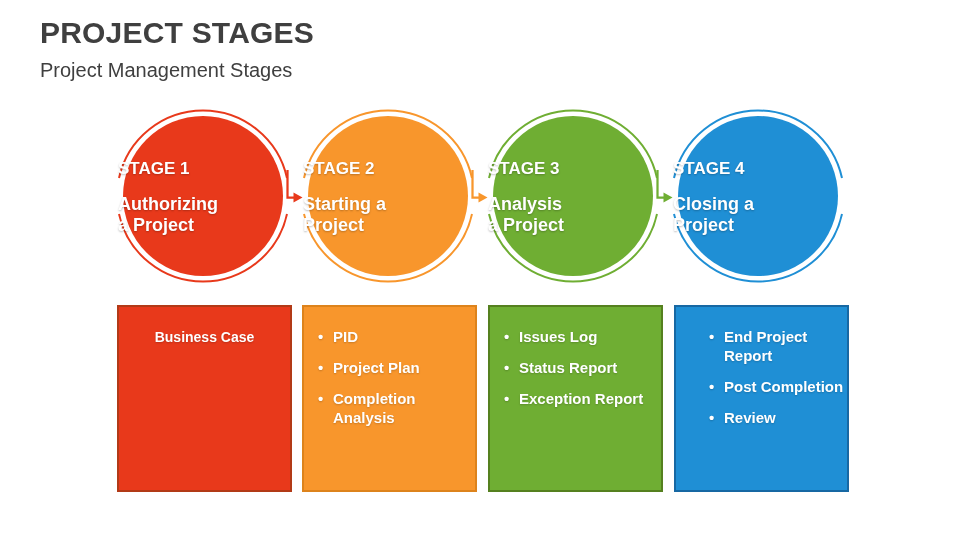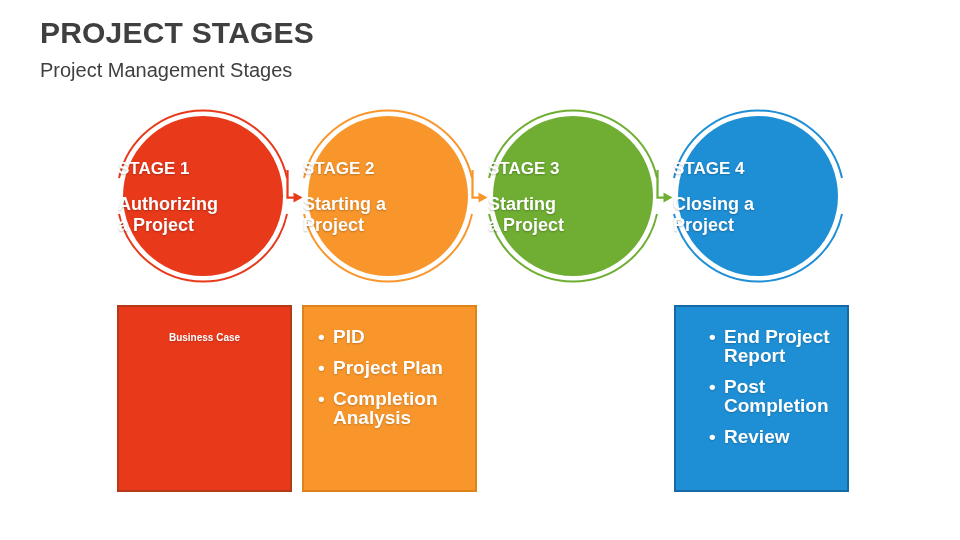--- a/index.html
+++ b/index.html
@@ -45,26 +45,26 @@
     text-shadow:0 1px 2px rgba(0,0,0,0.2);
   }
   .box1 { left:117px; background:var(--stage1); border-color:var(--stage1-dark); }
   .box2 { left:302px; background:var(--stage2); border-color:var(--stage2-dark); }
   .box3 { left:488px; background:var(--stage3); border-color:var(--stage3-dark); }
   .box4 { left:674px; background:var(--stage4); border-color:var(--stage4-dark);padding-left:19px; }
 
   .detail-box ul { list-style:none; margin:0; padding:20px 2px 0 0; }
   .detail-box li {
     position:relative; padding-left:29px; margin-bottom:12px;
-    font-size:19px; font-weight:bold; line-height:19px;
+    font-size:15px; font-weight:bold; line-height:19px;
   }
   .detail-box li::before { content:"\2022"; position:absolute; left:14px; }
   .detail-box .single {
     padding-top:21px; text-align:center;
-    font-size:10px; font-weight:bold; line-height:19px;
+    font-size:14px; font-weight:bold; line-height:19px;
   }
 </style>
 </head>
 <body>
 
 <div class="canvas">
 
   <div class="title">PROJECT STAGES</div>
   <div class="subtitle">Project Management Stages</div>
 
@@ -120,21 +120,21 @@
   <div class="stage-text pos2">
     <div class="stage-label">STAGE 2</div>
     <div class="stage-name">
       <div>Starting a</div>
       <div>Project</div>
     </div>
   </div>
   <div class="stage-text pos3">
     <div class="stage-label">STAGE 3</div>
     <div class="stage-name">
-      <div>Starting</div>
+      <div>Analysis</div>
       <div>a Project</div>
     </div>
   </div>
   <div class="stage-text pos4">
     <div class="stage-label">STAGE 4</div>
     <div class="stage-name">
       <div>Closing a</div>
       <div>Project</div>
     </div>
   </div>
@@ -144,20 +144,27 @@
   </div>
 
   <div class="detail-box box2">
     <ul>
       <li>PID</li>
       <li>Project Plan</li>
       <li>Completion Analysis</li>
     </ul>
   </div>
 
+  <div class="detail-box box3">
+    <ul>
+      <li>Issues Log</li>
+      <li>Status Report</li>
+      <li>Exception Report</li>
+    </ul>
+  </div>
 
   <div class="detail-box box4">
     <ul>
       <li>End Project Report</li>
       <li>Post Completion</li>
       <li>Review</li>
     </ul>
   </div>
 
 </div>

